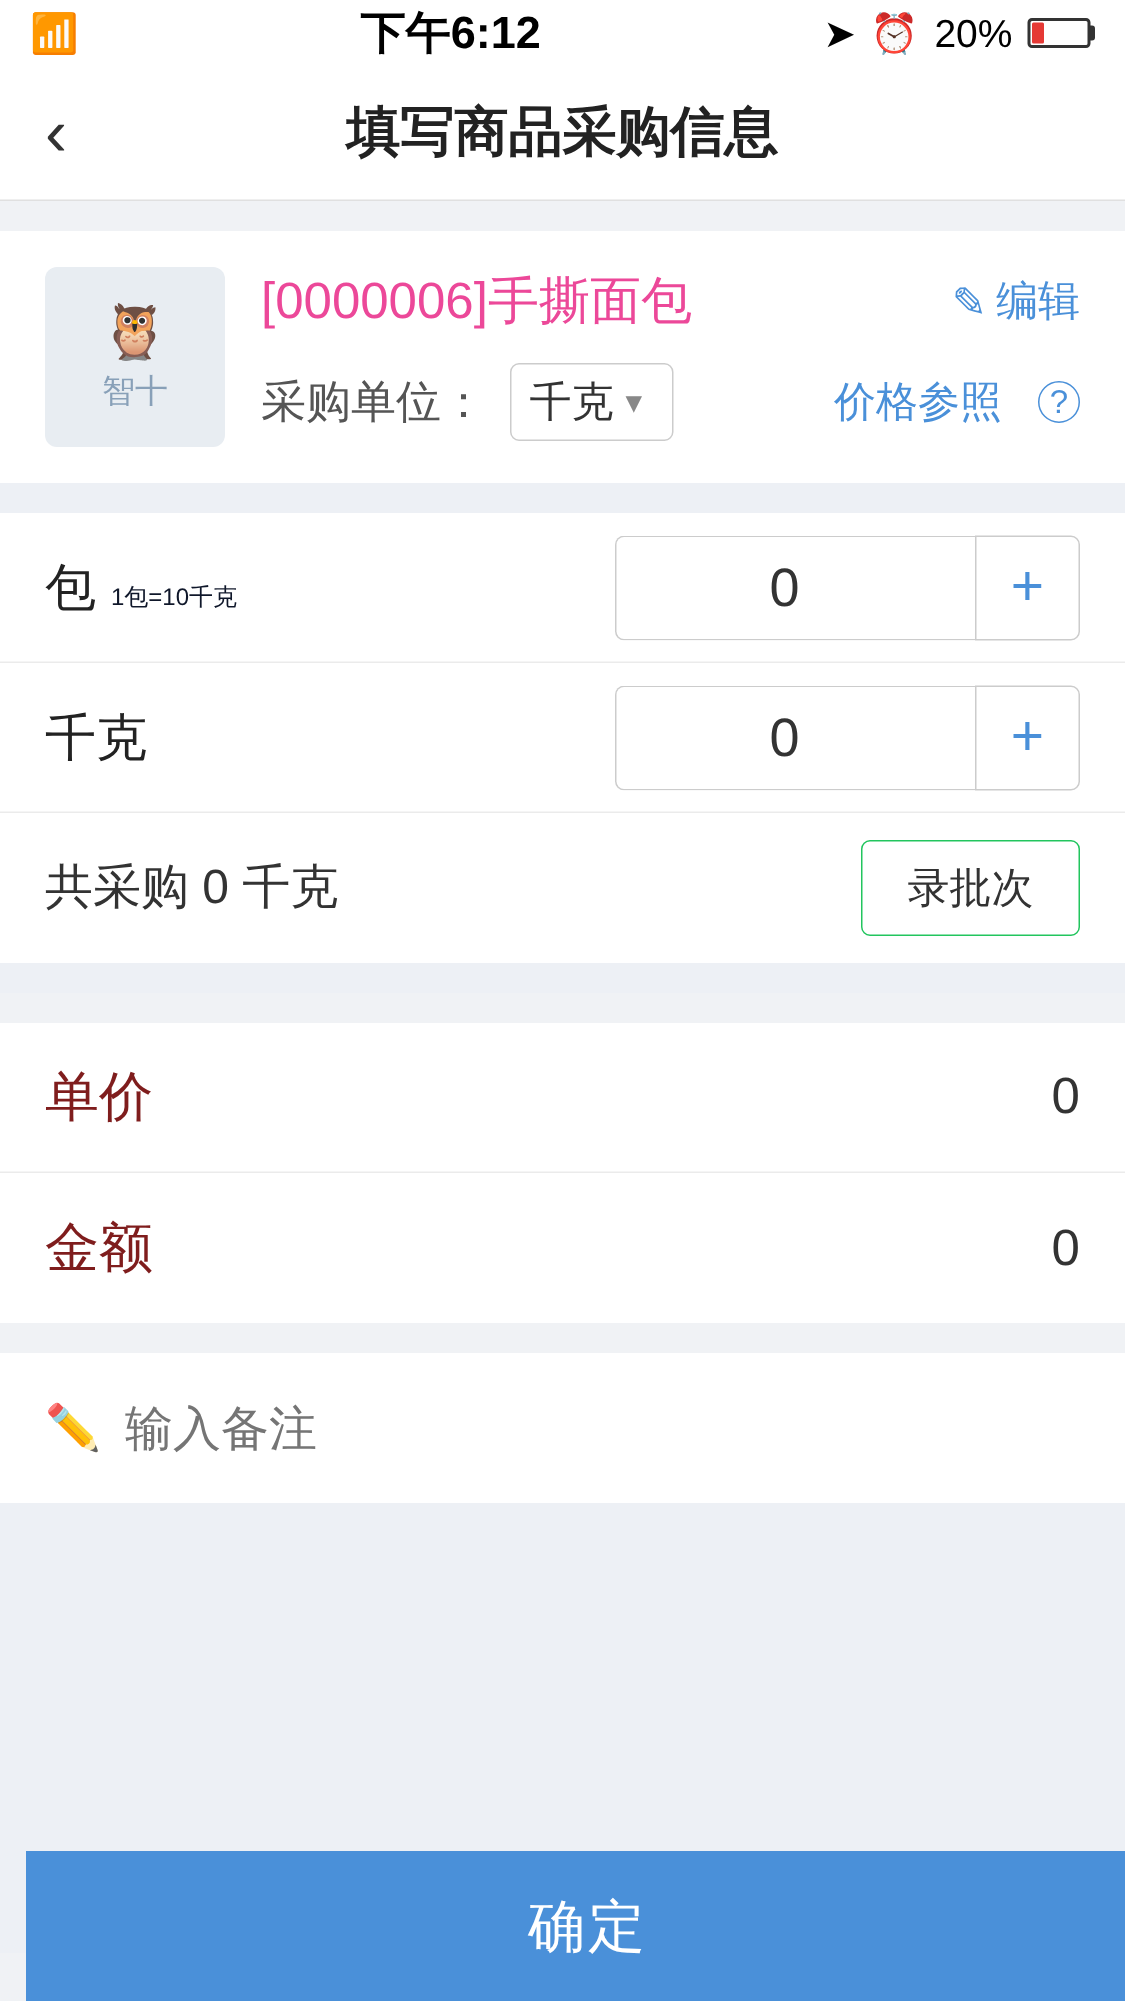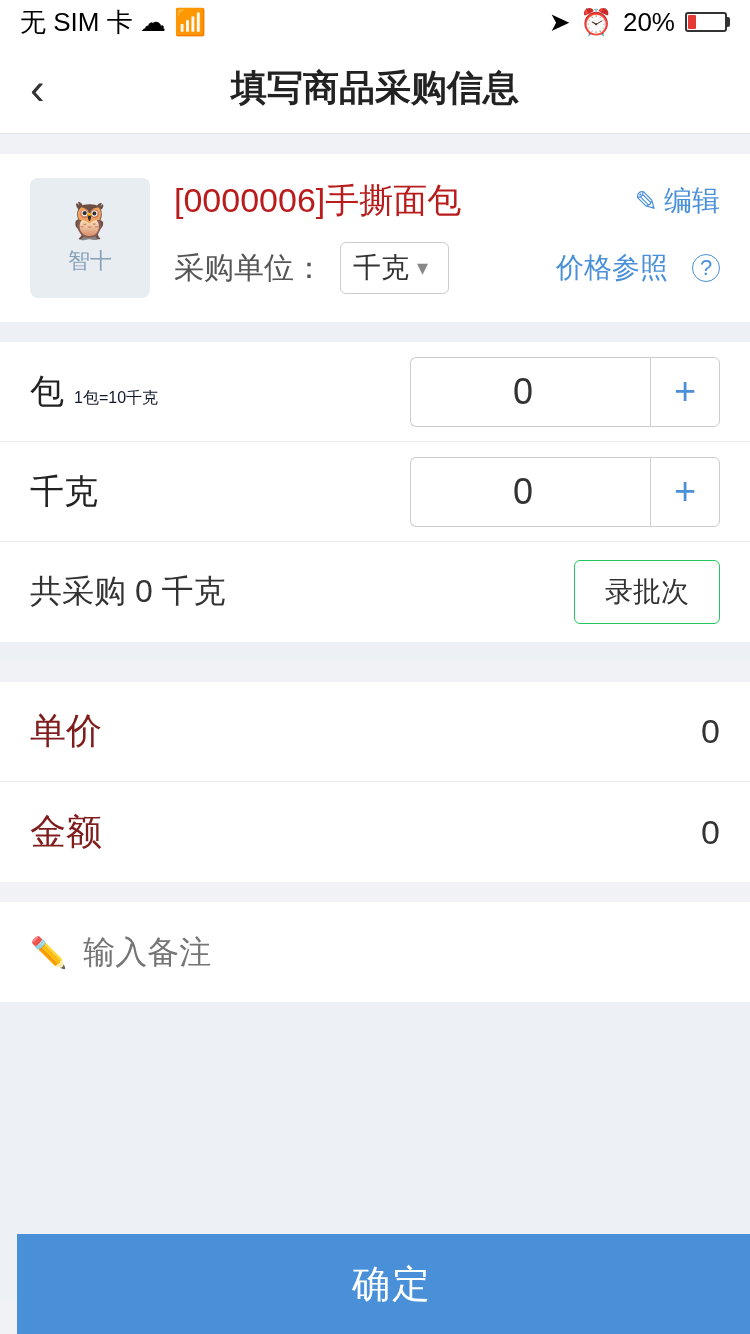--- a/index.html
+++ b/index.html
@@ -126,21 +126,21 @@
     }
     .product-name-row {
       display: flex;
       justify-content: space-between;
       align-items: center;
       margin-bottom: 18px;
     }
     .product-name {
       font-size: 34px;
       font-weight: 500;
-      color: #b91c1c;
+      color: #ec4899;
     }
     .edit-btn {
       color: #4a90d9;
       font-size: 28px;
       display: flex;
       align-items: center;
       gap: 6px;
       cursor: pointer;
     }
     .purchase-unit-row {
@@ -335,23 +335,23 @@
     }
     .location-icon, .alarm-icon {
       font-size: 26px;
     }
   </style>
 </head>
 <body>
 
 <div class="status-bar">
   <div class="status-left">
-    <span>无 SIM 卡 ☁</span>
     <span class="wifi-icon">📶</span>
   </div>
+  <div class="status-center">下午6:12</div>
   <div class="status-right">
     <span class="location-icon">➤</span>
     <span class="alarm-icon">⏰</span>
     <span>20%</span>
     <span class="battery-icon">
       <span class="battery-body">
         <span class="battery-fill"></span>
       </span>
       <span class="battery-tip"></span>
     </span>

